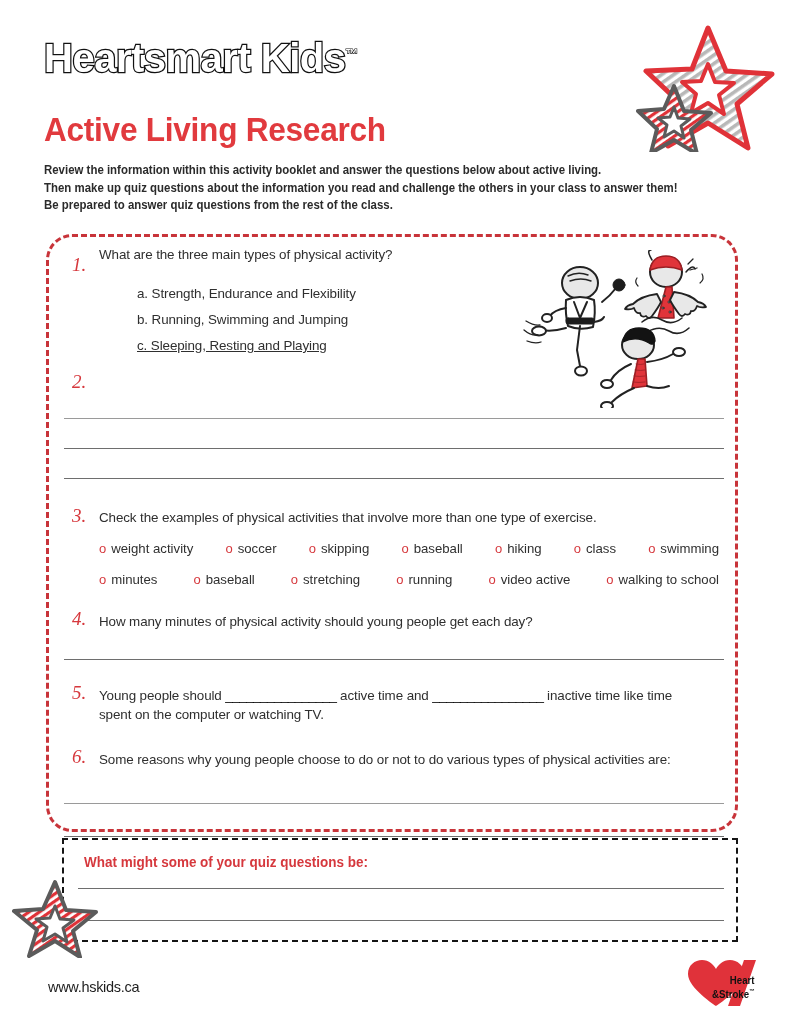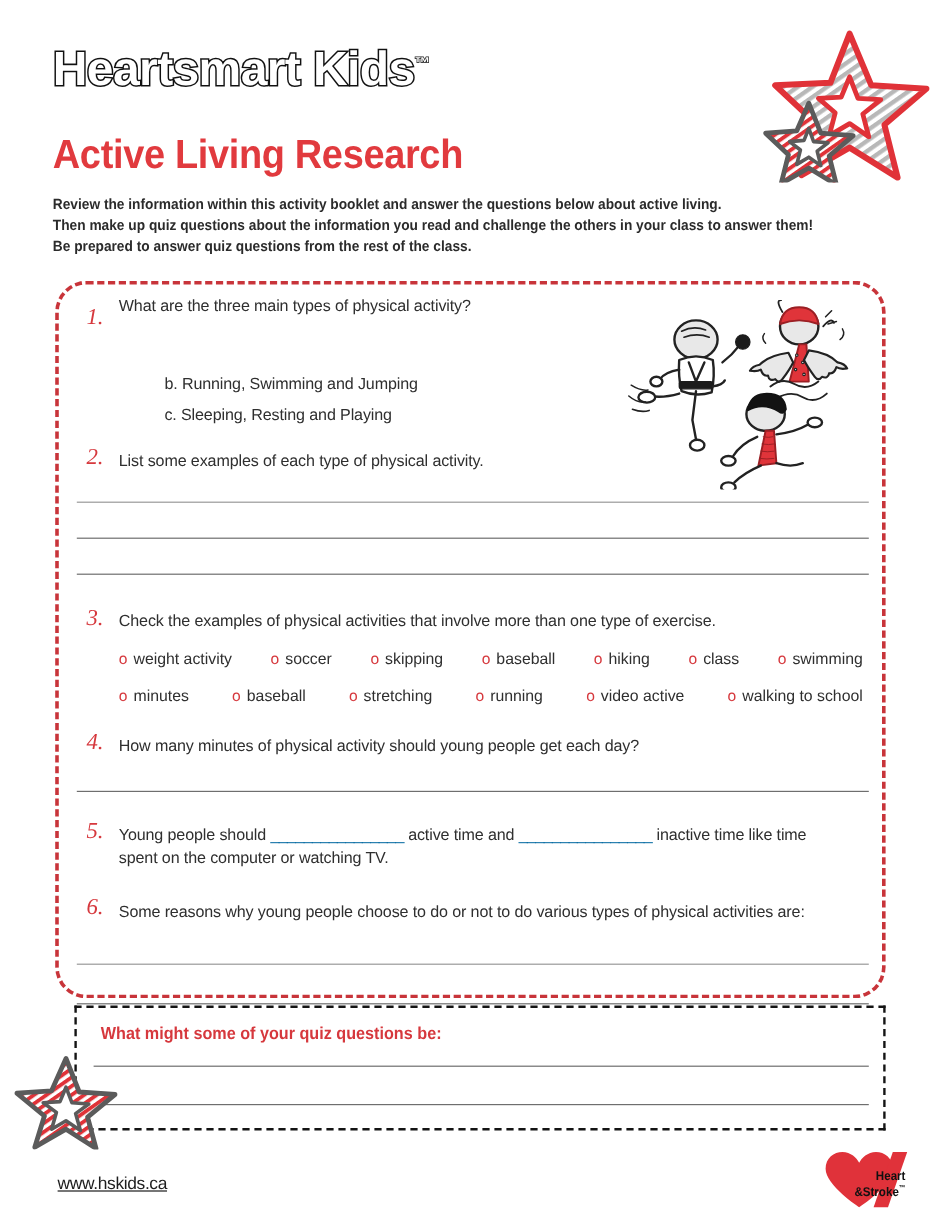--- a/index.html
+++ b/index.html
@@ -116,21 +116,21 @@
   }
   .check-item { display: inline-flex; align-items: baseline; }
   .check-mark {
     color: #D6383D;
     font-size: 13px;
     margin-right: 5px;
     line-height: 1;
   }
 
   
-  .blank { letter-spacing: -0.5px; color: #0369a1; }
+  .blank { letter-spacing: -0.5px; color: #000000; }
 
   
   .quiz-box {
     position: absolute;
     left: 62px; top: 838px;
     width: 676px; height: 104px;
     border: 2px dashed #141414;
   }
   .quiz-heading {
     position: absolute;
@@ -143,21 +143,20 @@
     white-space: nowrap;
   }
 
   
   .footer-url {
     position: absolute;
     left: 48px; top: 979px;
     font-size: 14.5px;
     color: #1d1d1d;
     letter-spacing: -0.3px;
-    text-decoration: underline;
   }
   .hs-logo {
     position: absolute;
     left: 638px; top: 958px;
     width: 120px; height: 52px; text-align: right;
   }
   .hs-word {
     position: absolute;
     left: 74px; top: 17px;
     font-size: 10.5px;
@@ -204,25 +203,25 @@
     <path d="M72 42 L79 60 L98 61 L83 73 L88 92 L72 81 L55 91 L60 72 L46 60 L65 59 Z" fill="#ffffff" stroke="#E03238" stroke-width="4" stroke-linejoin="round"></path>
 
     <path d="M38 64 L48 89 L75 91 L55 108 L61 132 L38 118 L15 131 L21 107 L2 89 L28 87 Z" fill="url(#redStripe)" stroke="#5b5b5b" stroke-width="4" stroke-linejoin="round"></path>
     <path d="M38 85 L42 96 L54 97 L45 104 L48 116 L38 109 L28 115 L31 103 L22 96 L34 95 Z" fill="#ffffff" stroke="#5b5b5b" stroke-width="3" stroke-linejoin="round"></path>
   </svg>
 
   <div class="red-panel"></div>
 
   <div class="qnum" style="left:72px; top:254px;">1.</div>
   <div class="qtext" style="left:99px; top:245px; width:470px;">What are the three main types of physical activity?</div>
+  <div class="opt" style="left:137px; top:286px;">a. Strength, Endurance and Flexibility</div>
   <div class="opt" style="left:137px; top:312px;text-align:right;">b. Running, Swimming and Jumping</div>
-  <div class="opt" style="left:137px; top:338px;">c. Sleeping, Resting and Playing</div>
+  <div class="opt" style="left:137px; top:338px;text-decoration:underline;">c. Sleeping, Resting and Playing</div>
 
   <div class="qnum" style="left:72px; top:371px;">2.</div>
-  <div class="qtext" style="left:99px; top:374px; width:470px;">List some examples of each type of physical activity.</div>
   <div class="rule light" style="left:64px; top:418px; width:660px;"></div>
   <div class="rule" style="left:64px; top:448px; width:660px;"></div>
   <div class="rule" style="left:64px; top:478px; width:660px;"></div>
 
   <div class="qnum" style="left:72px; top:505px;">3.</div>
   <div class="qtext" style="left:99px; top:508px; width:580px;">Check the examples of physical activities that involve more than one type of exercise.</div>
 
   <div class="check-row" style="left:99px; top:541px; width:620px; justify-content:space-between;">
     <span class="check-item">
         <span class="check-mark">o</span>

